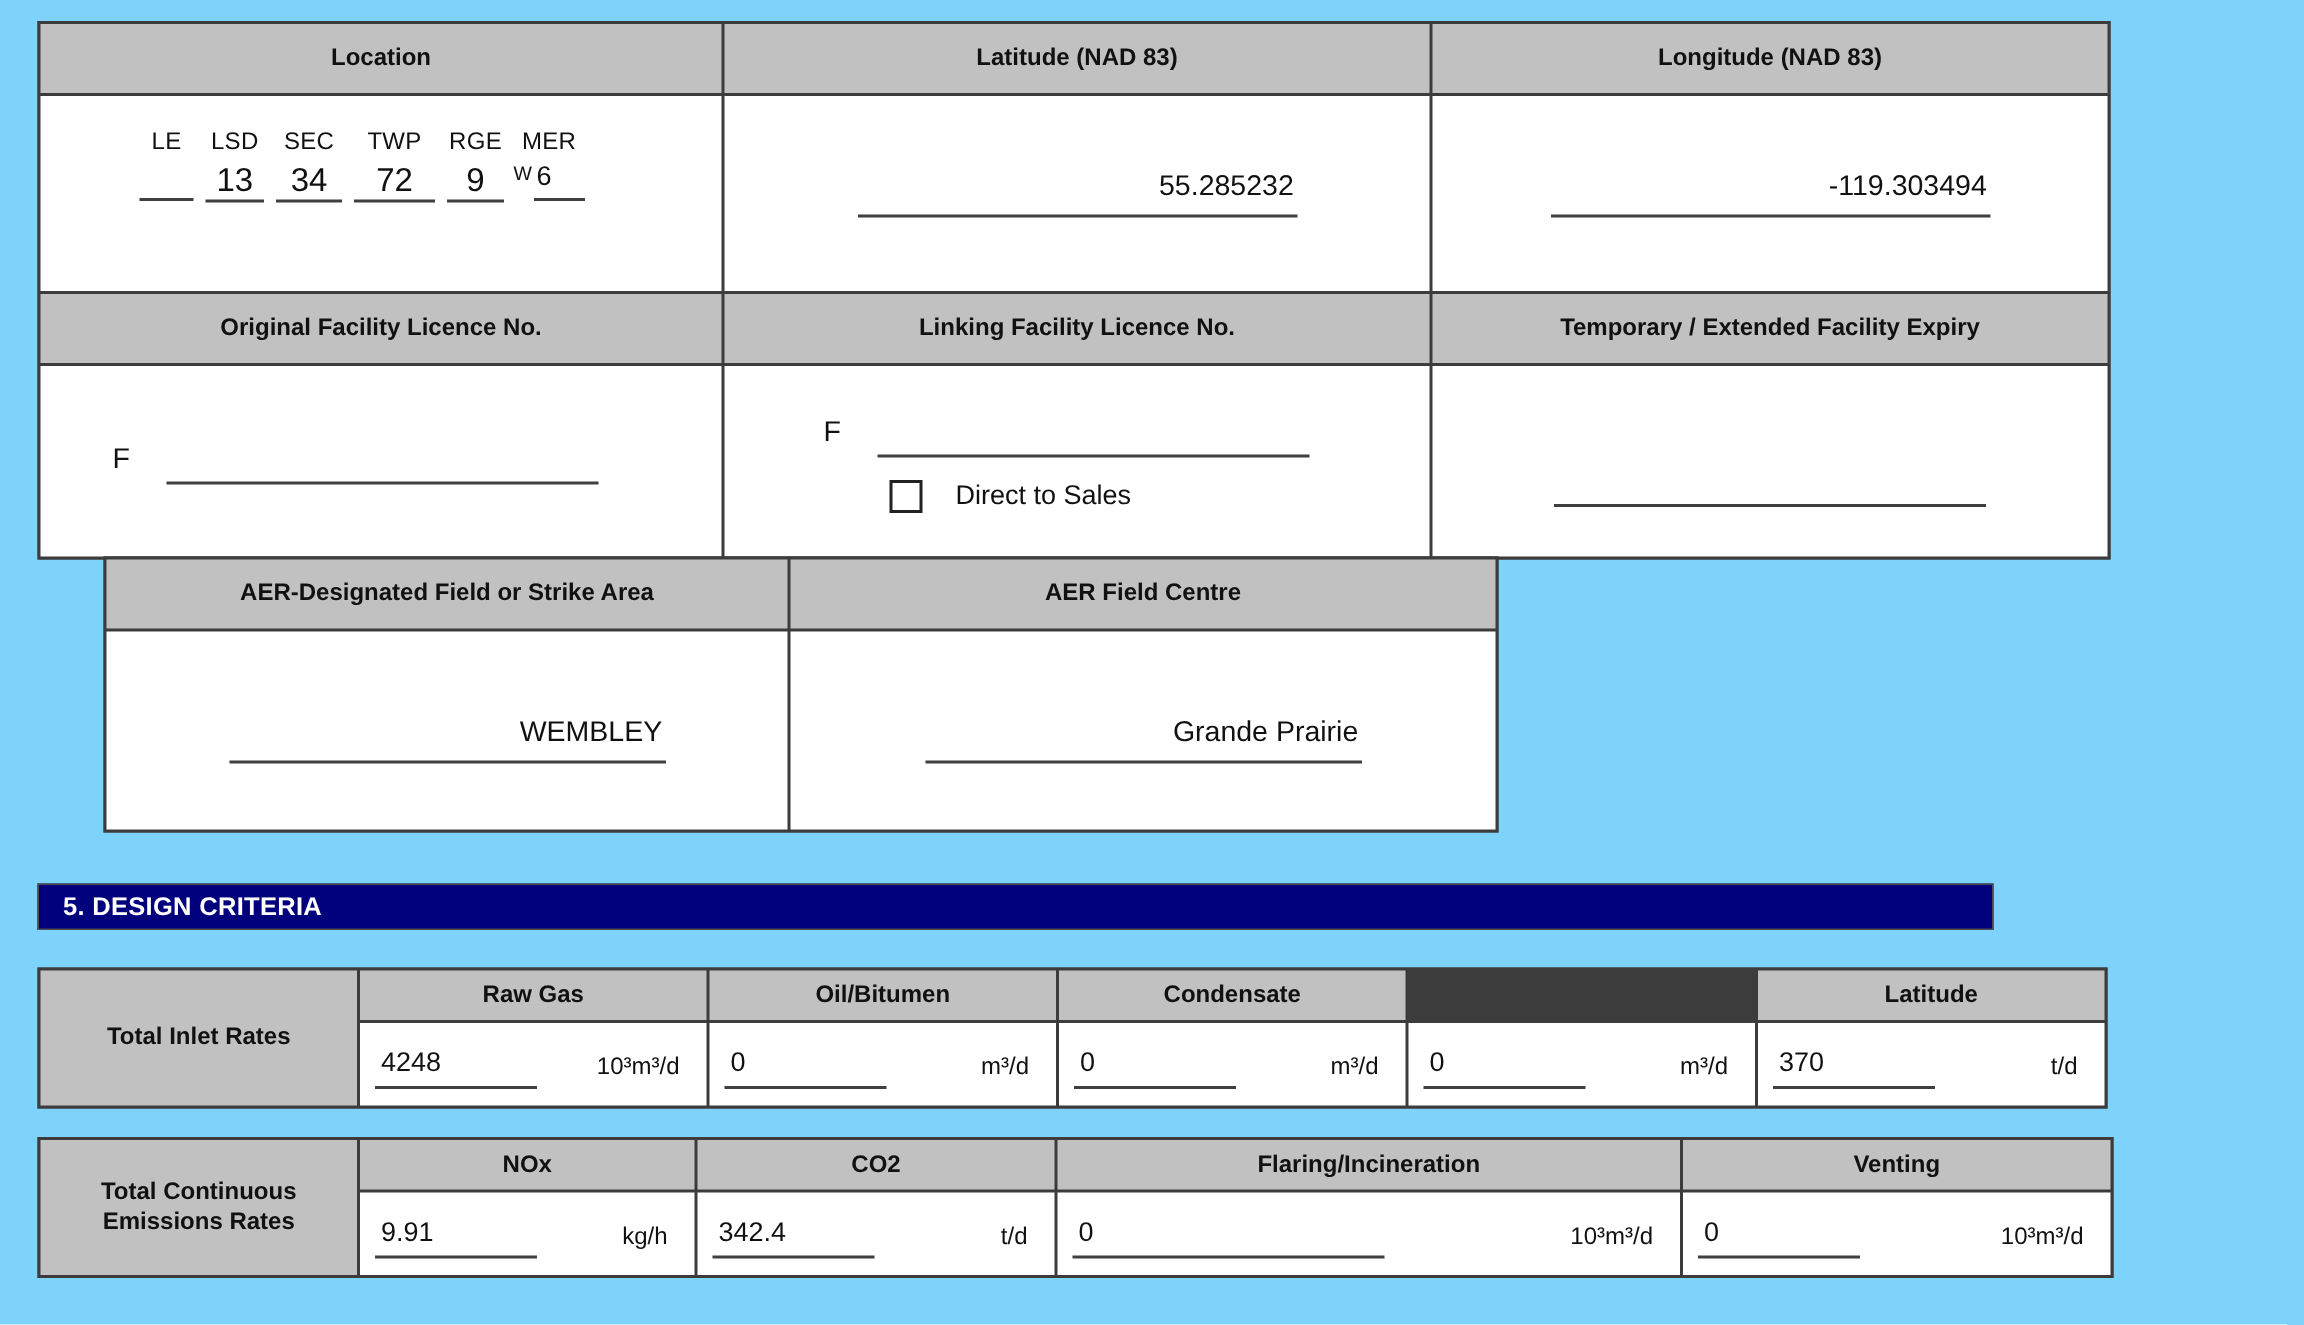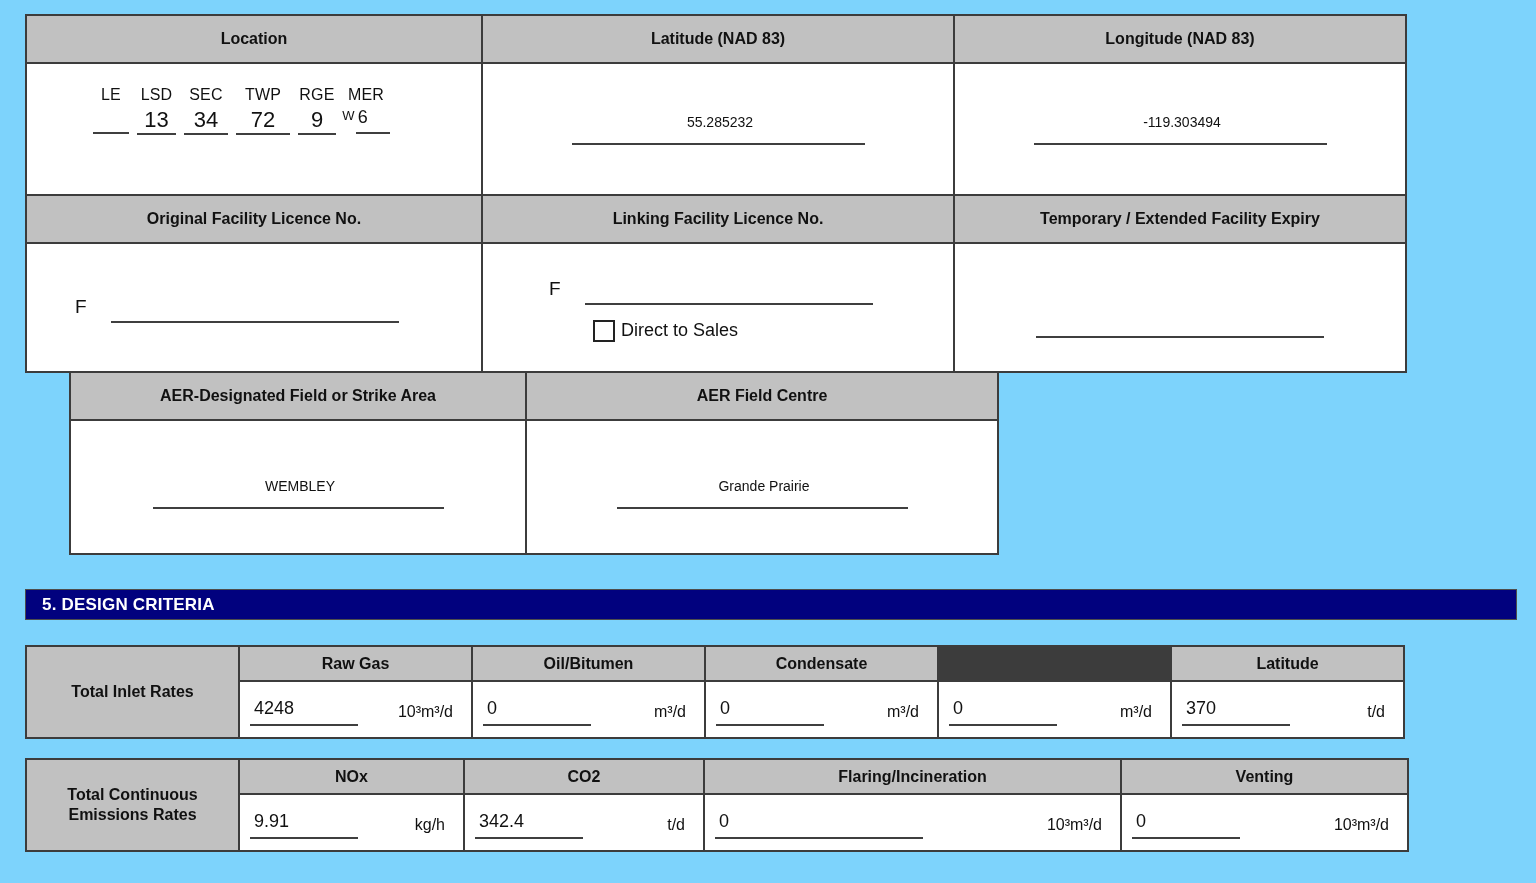--- a/index.html
+++ b/index.html
@@ -17,22 +17,22 @@
   .head {
     background:#c1c1c1; display:flex; align-items:center; justify-content:center;
     font-weight:bold; font-size:16px; text-align:center;
   }
 
   .table-a { left:25px; top:14px;  grid-template-columns:454px 470px 450px; grid-template-rows:46px 130px 46px 127px; }
   .table-b { left:25px; top:371px; grid-template-columns:454px 470px;       grid-template-rows:46px 132px;margin-left:44px; }
 
   
   .ufield {
-    border-bottom:2px solid #3f3f3f; font-size:14px; min-height:24px;
-    padding:0 2px 5px 6px; text-align:center; box-sizing:content-box;
+    border-bottom:2px solid #3f3f3f; font-size:19px; min-height:24px;
+    padding:0 2px 5px 6px; text-align:right; box-sizing:content-box;
   }
   .w285 { width:285px; } .w280 { width:280px; } .w283 { width:283px; }
   .center-field { display:flex; flex-direction:column; align-items:center; justify-content:center; }
   .push-down { padding-top:12px; }
 
   
   .loc-cell { }
   .loc-grid { display:flex; margin:22px 0 0 62px; }
   .loc-group { text-align:center; }
   .loc-label { font-size:16px; letter-spacing:0.2px;text-align:center; }
@@ -45,29 +45,29 @@
   .mer-val {
     border-bottom:2px solid #3f3f3f; min-height:25px; font-size:18px;
     width:32px; text-align:left; padding-left:2px;
   }
 
   
   .f-row { display:flex; align-items:flex-end; gap:24px; }
   .f-prefix { font-size:19px; padding-bottom:5px; }
   .f-cell { display:flex; align-items:center; padding-left:48px; }
   .linking-cell { display:flex; flex-direction:column; justify-content:center; padding-left:66px; gap:15px; }
-  .cb-row { display:flex; align-items:center; gap:6px; margin-left:44px; }
+  .cb-row { display:flex; align-items:center; gap:22px; margin-left:44px; }
   .checkbox { width:22px; height:22px; border:2px solid #222; background:#fff; box-sizing:border-box;
               display:flex; align-items:center; justify-content:center; font-size:16px; }
   .cb-label { font-size:18px; }
   .expiry-cell { display:flex; align-items:center; justify-content:center; padding-top:30px; }
 
   
   .section-bar {
-    position:absolute; left:25px; top:589px; width:1492px; height:31px;
+    position:absolute; left:25px; top:589px; width:1304px; height:31px;
     background:#01017e; border:1px solid #4d4d4d; box-sizing:border-box;
     color:#ffffff; font-weight:bold; font-size:17px; letter-spacing:0.2px;
     display:flex; align-items:center; padding-left:16px;
   }
 
   
   .rate-table { grid-template-rows:33px 55px; }
   .inlet { left:25px; top:645px; grid-template-columns:211px 231px 231px 231px 231px 231px; }
   .emis  { left:25px; top:758px; grid-template-columns:211px 223px 238px 415px 285px; }
   .label-cell {

